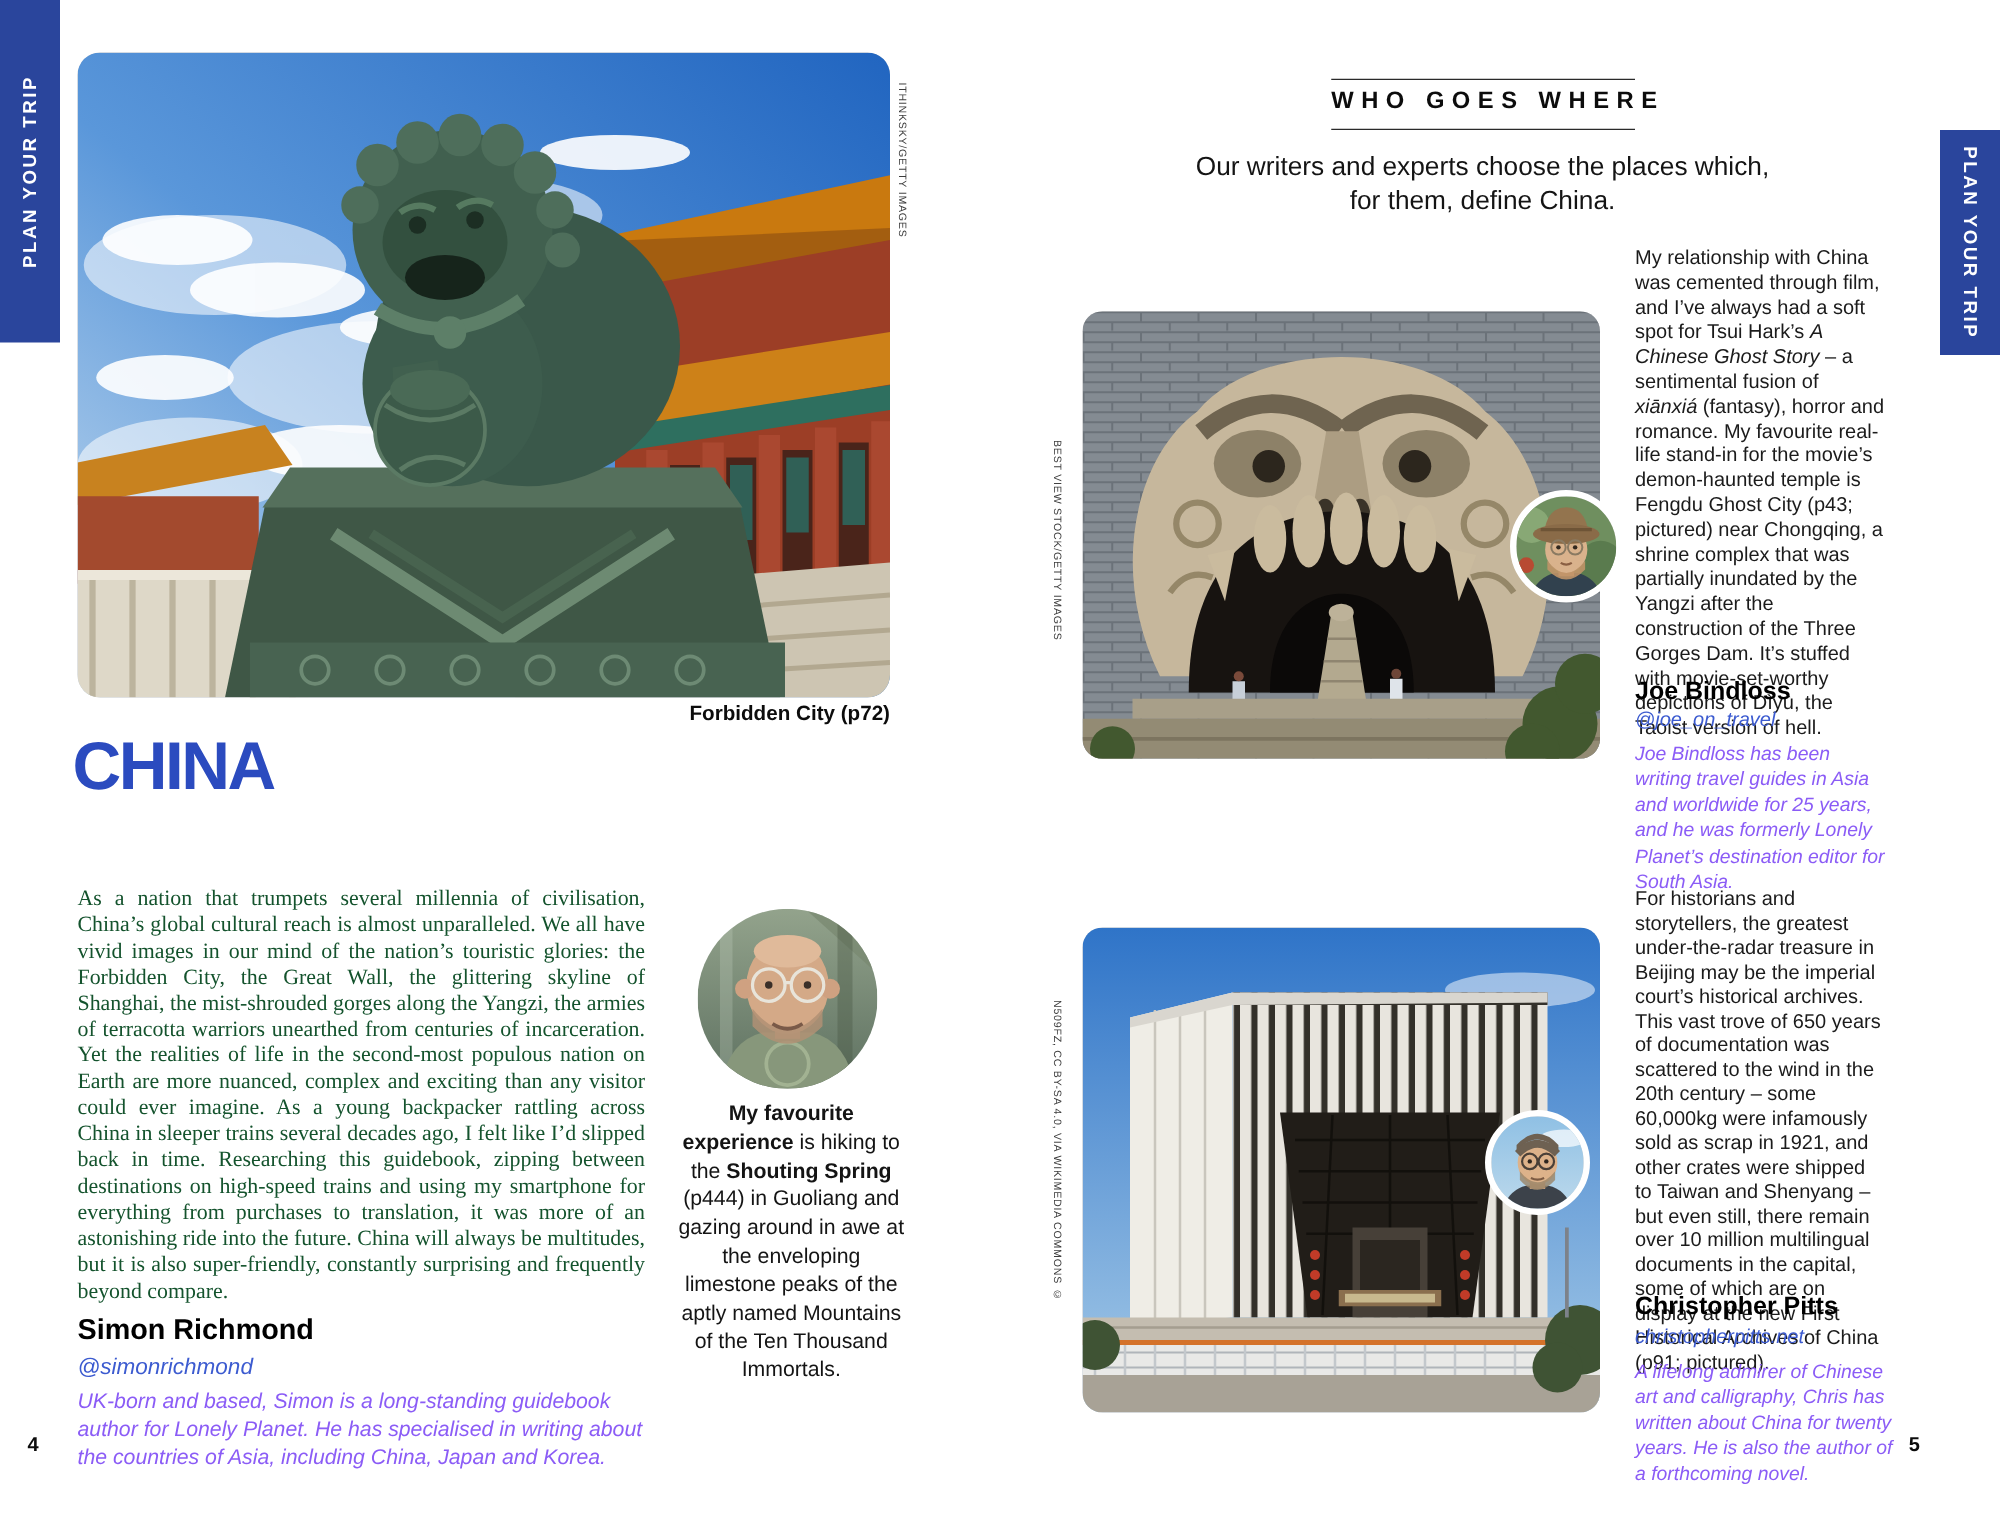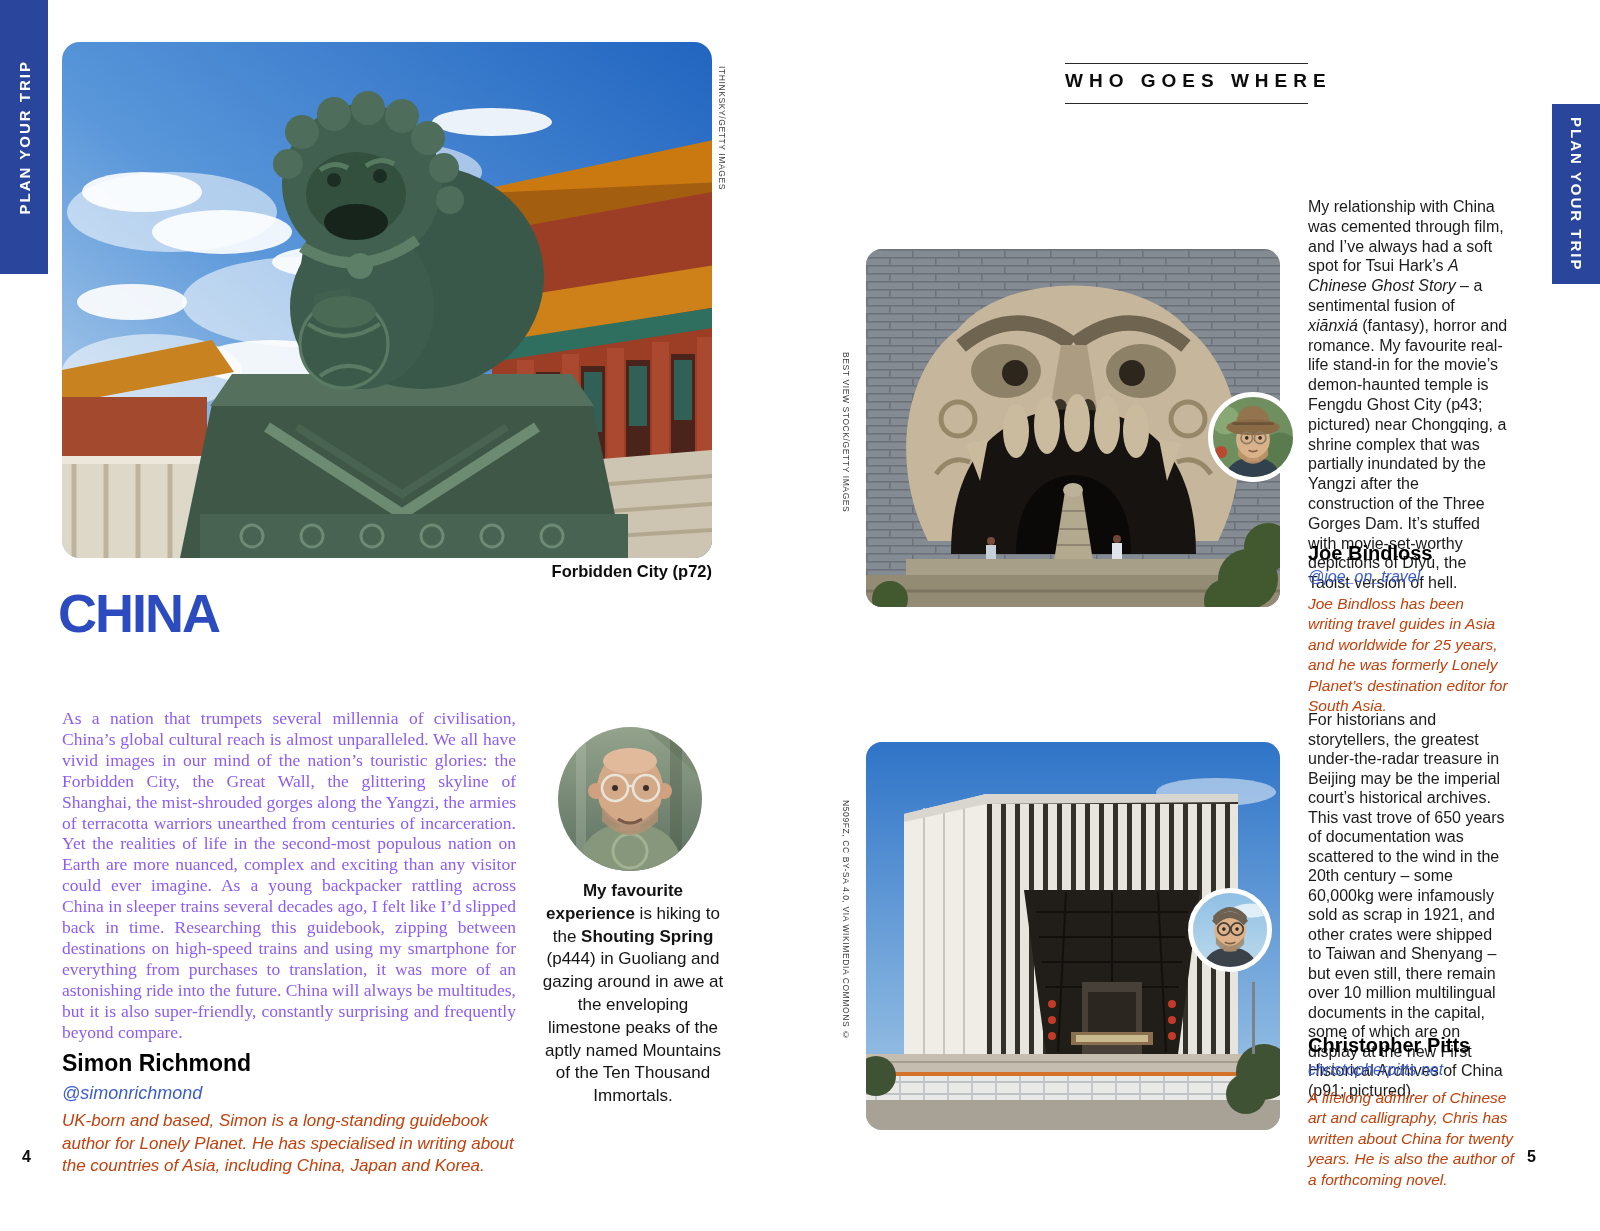--- a/index.html
+++ b/index.html
@@ -29,25 +29,25 @@
   .credit-main{left:717px;top:66px;}
   .credit-ghost{left:841px;top:352px;}
   .credit-archives{left:841px;top:800px;}
 
   .caption{position:absolute;left:62px;top:562px;width:650px;text-align:right;font-weight:700;font-size:16.5px;color:#0c0c0c;}
 
   
   .title{position:absolute;left:58px;top:586px;font-size:54px;font-weight:800;letter-spacing:-2px;color:var(--title_blue);line-height:1;}
   .subtitle{position:absolute;left:60px;top:660px;font-size:31px;font-weight:800;letter-spacing:-.5px;color:#0c0c0c;}
 
-  .intro{position:absolute;left:62px;top:708px;width:454px;font-family:"Liberation Serif",serif;font-size:17.5px;line-height:20.9px;text-align:justify;color:#8b5cf6;}
+  .intro{position:absolute;left:62px;top:708px;width:454px;font-family:"Liberation Serif",serif;font-size:17.5px;line-height:20.9px;text-align:justify;color:#14532d;}
 
   .author-name{font-weight:800;color:#000;}
   .author-handle{font-style:italic;color:var(--link_blue);}
-  .author-bio{font-style:italic;color:#c2410c;}
+  .author-bio{font-style:italic;color:#8b5cf6;}
 
   .simon-name{position:absolute;left:62px;top:1050px;font-size:23px;}
   .simon-handle{position:absolute;left:62px;top:1083px;font-size:18px;}
   .simon-bio{position:absolute;left:62px;top:1110px;width:476px;font-size:17px;line-height:22.5px;}
 
   .pageno{position:absolute;font-size:16px;font-weight:700;color:#0c0c0c;}
   .pageno-left{left:22px;top:1148px;}
   .pageno-right{left:1527px;top:1148px;}
 
   
@@ -244,20 +244,21 @@
         <circle cx="88" cy="61" r="3" fill="#3a2f28"></circle>
     </svg>
   </div>
   <div class="fav"><span class="b">My favourite experience</span><span> is hiking to the </span><span class="b">Shouting Spring</span><span> (p444) in Guoliang and gazing around in awe at the enveloping limestone peaks of the aptly named Mountains of the Ten Thousand Immortals.</span></div>
 
   <div class="pageno pageno-left">4</div>
 
   <div class="wgw-rule r1"></div>
   <div class="wgw-title">WHO GOES WHERE</div>
   <div class="wgw-rule r2"></div>
+  <div class="wgw-sub">Our writers and experts choose the places which, for them, define China.</div>
 
   <div class="photo photo-ghost">
     <svg viewBox="0 0 414 358" preserveAspectRatio="none">
       <defs>
         <pattern id="brick" width="46" height="16" patternUnits="userSpaceOnUse">
           <rect width="46" height="16" fill="#8d939b"></rect>
           <rect width="46" height="1.6" fill="#70777f"></rect>
           <rect x="0" y="1.6" width="1.6" height="7" fill="#70777f"></rect>
           <rect x="23" y="8.6" width="1.6" height="7" fill="#70777f"></rect>
           <rect y="8" width="46" height="1.6" fill="#70777f"></rect>

